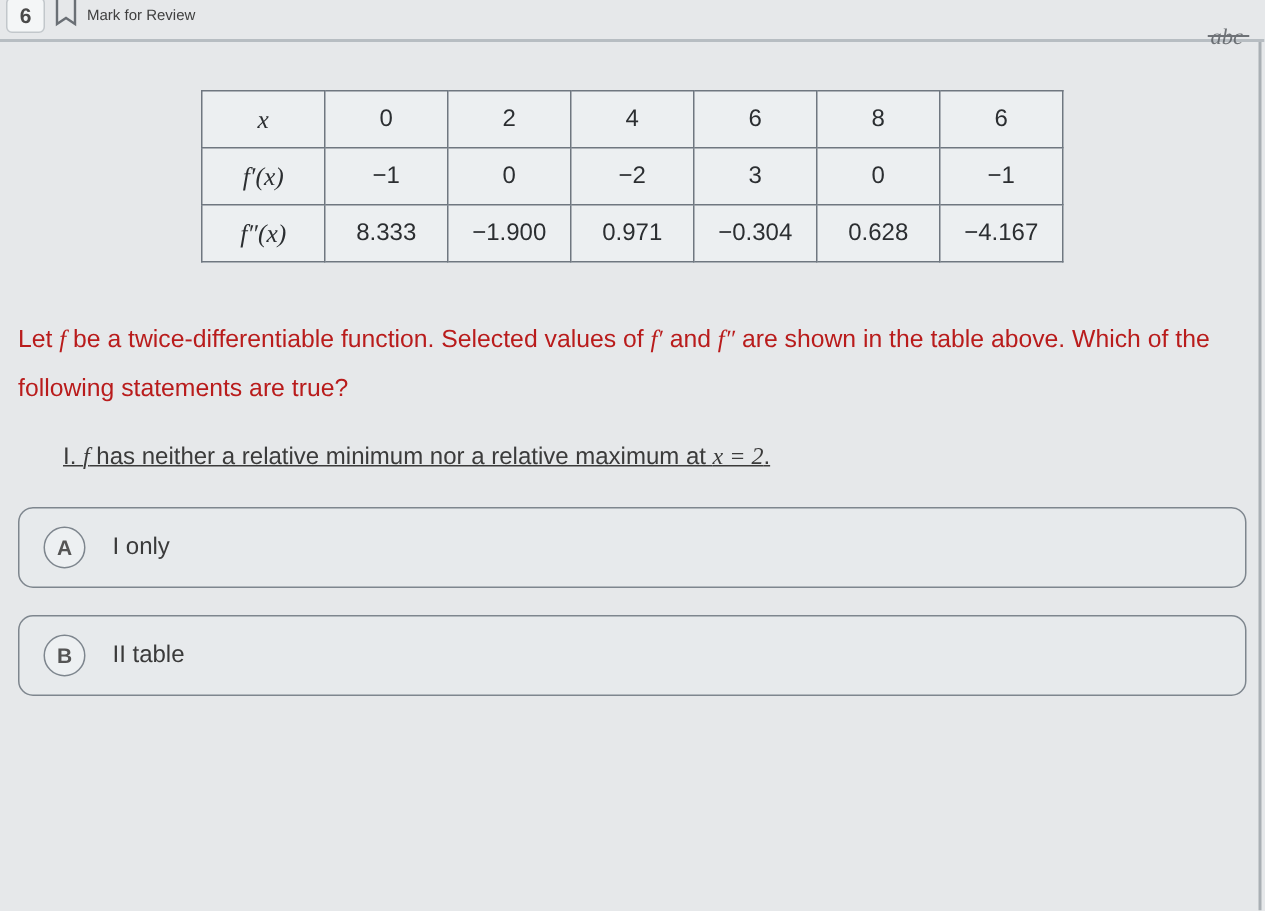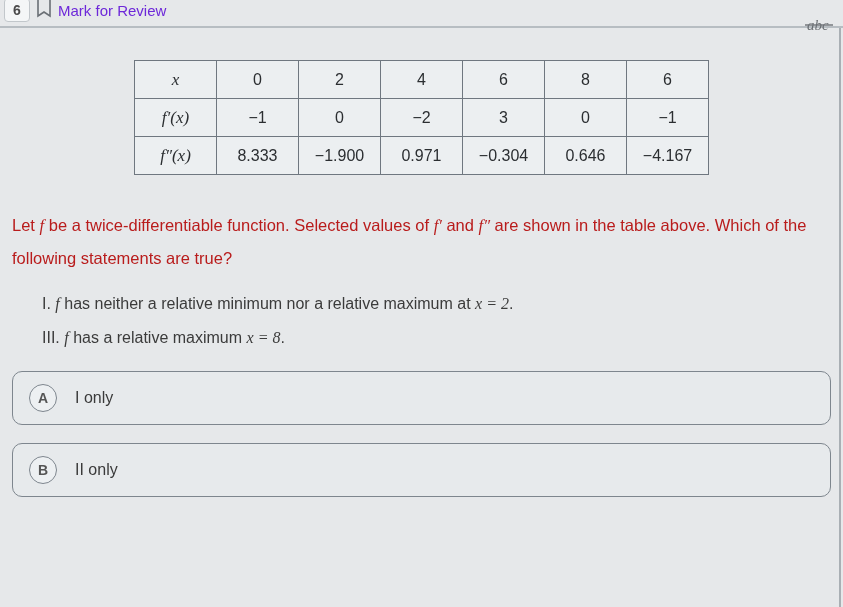--- a/index.html
+++ b/index.html
@@ -23,42 +23,42 @@
     .topbar-left { display: flex; align-items: center; gap: 6px; }
     .qnum {
       width: 26px; height: 24px;
       background: #f4f6f7;
       border: 1px solid #c2c7cb;
       border-radius: 4px;
       display: flex; align-items: center; justify-content: center;
       font-weight: 600; color: #4a4a4a; font-size: 14px;
     }
     .bookmark-btn { display: flex; align-items: center; gap: 6px; cursor: pointer; }
-    .bookmark-label { color: #6d28d9; font-size: 15px; }
+    .bookmark-label { color: #404040; font-size: 10px; }
     .tool-icon { color: #a16207; opacity: .85; margin-top: 33px; }
     .content { padding: 18px 12px 0 12px; }
     .table-wrap { display: flex; justify-content: center; margin: 14px 0 34px 0; }
     table.data {
       border-collapse: collapse;
       background: #eceff1;
     }
     table.data td {
       border: 1.5px solid #6f7780;
       text-align: center;
       font-size: 16px;
       color: #2b2e31;
       padding: 8px 0;
       min-width: 82px;
       height: 38px;
     }
     table.data td.hdr { font-style: italic; font-family: "Times New Roman", serif; font-size: 17px; }
     .mathit { font-style: italic; font-family: "Times New Roman", serif; }
     .question-text { font-size: 16.5px; line-height: 2.0; color: #b91c1c; margin-bottom: 20px; }
     .statements { padding-left: 30px; font-size: 16px; color: #3b3b3b; }
-    .statements p { margin-bottom: 16px; }
+    .statements p { margin-bottom: 16px; text-decoration: underline; }
     .answers { margin-top: 24px; }
     .answer {
       display: flex; align-items: center;
       border: 1.5px solid #7e868e;
       border-radius: 10px;
       padding: 12px 16px;
       margin-bottom: 18px;
       background: #e7eaec;
       cursor: pointer;
     }
@@ -125,46 +125,43 @@
         <td>3</td>
         <td>0</td>
         <td>−1</td>
       </tr>
       <tr>
         <td class="hdr">f″(x)</td>
         <td>8.333</td>
         <td>−1.900</td>
         <td>0.971</td>
         <td>−0.304</td>
-        <td>0.646</td>
+        <td>0.628</td>
         <td>−4.167</td>
       </tr>
     </tbody>
       </table>
   </div>
 
   <p class="question-text">
     <span>Let </span><span class="mathit">f</span><span> be a twice-differentiable function. Selected values of </span><span class="mathit">f′</span><span> and </span><span class="mathit">f″</span><span> are shown in the table above. Which of the following statements are true?</span>
   </p>
 
   <div class="statements">
     <p>
       <span>I. </span><span class="mathit">f</span><span> has neither a relative minimum nor a relative maximum at </span><span class="mathit">x = 2</span><span>.</span>
     </p>
-    <p>
-      <span>III. </span><span class="mathit">f</span><span> has a relative maximum </span><span class="mathit">x = 8</span><span>.</span>
-    </p>
   </div>
 
   <div class="answers">
     <div class="answer">
       <div class="letter">A</div>
       <div class="answer-text">I only</div>
     </div>
     <div class="answer">
       <div class="letter">B</div>
-      <div class="answer-text">II only</div>
+      <div class="answer-text">II table</div>
     </div>
   </div>
 
 </div>
 
 <div class="right-edge"></div>
 
 </body></html>

